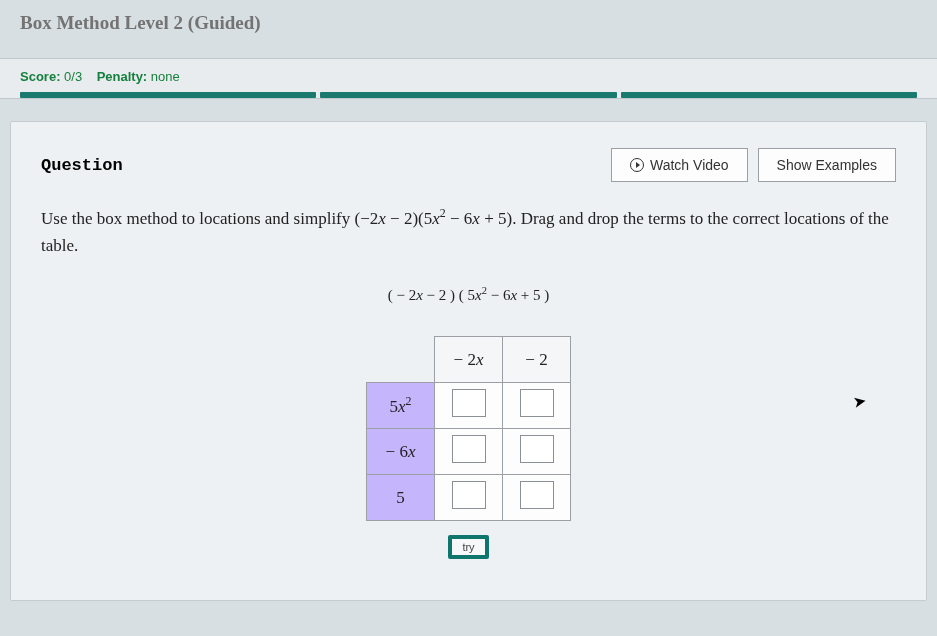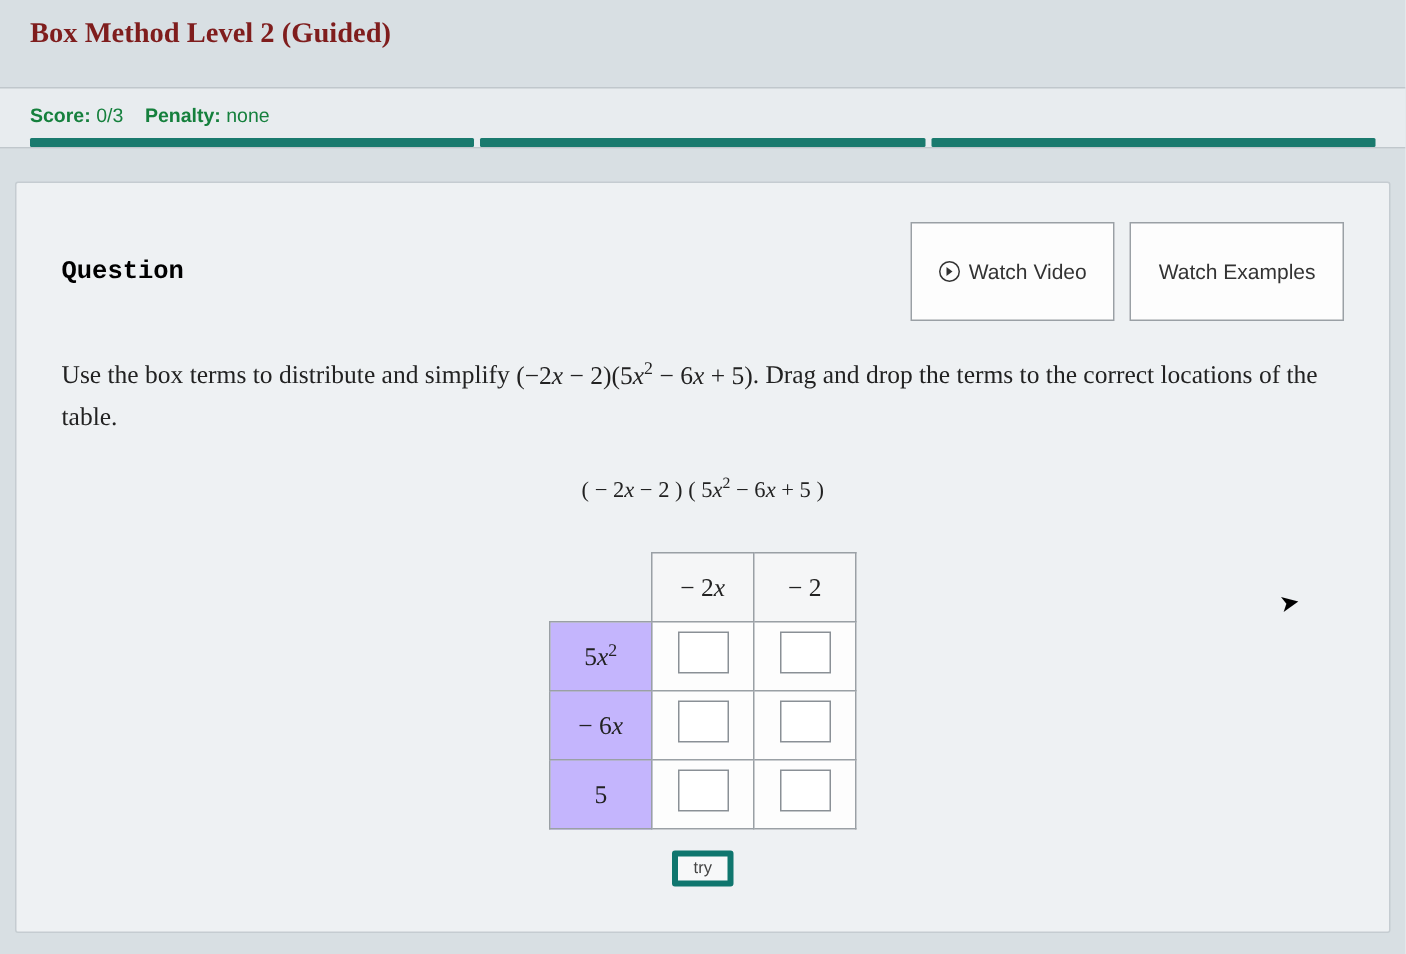--- a/index.html
+++ b/index.html
@@ -12,21 +12,21 @@
       background: #d8dfe3;
       width: 937px;
       height: 636px;
       overflow: hidden;
       color: #222;
     }
     .page-title {
       font-weight: bold;
       font-size: 19px;
       padding: 12px 20px 24px;
-      color: #7f1d1d;
+      color: #737373;
     }
     .score-bar {
       background: #e8ecef;
       border-top: 1px solid #c0c7cc;
       border-bottom: 1px solid #c0c7cc;
       padding: 10px 20px 0;
     }
     .score-text {
       font-size: 13px;
       font-family: Arial, sans-serif;
@@ -61,21 +61,21 @@
     .question-label {
       font-weight: bold;
       font-size: 17px;
       color: #000000;
       flex: 1;
       font-family: Liberation Mono, monospace;
     }
     .btn {
       background: #fdfdfd;
       border: 1px solid #9aa0a5;
-      padding: 24px 18px;
+      padding: 8px 18px;
       font-family: Arial, sans-serif;
       font-size: 14px;
       color: #333;
       cursor: pointer;
       margin-left: 10px;
       display: flex;
       align-items: center;
       gap: 6px;
     }
     .btn .play-icon {
@@ -187,26 +187,26 @@
 </div>
 
 <div class="question-card">
   <div class="question-header">
     <div class="question-label">Question</div>
     <button class="btn">
       <span class="play-icon"></span>
       <span>Watch Video</span>
     </button>
     <button class="btn">
-      <span>Watch Examples</span>
+      <span>Show Examples</span>
     </button>
   </div>
 
   <div class="prompt">
-    <span>Use the box terms to distribute and simplify </span><span class="math">(−2<i>x</i> − 2)(5<i>x</i><sup>2</sup> − 6<i>x</i> + 5)</span><span>. Drag and drop the terms to the correct locations of the table.</span>
+    <span>Use the box method to locations and simplify </span><span class="math">(−2<i>x</i> − 2)(5<i>x</i><sup>2</sup> − 6<i>x</i> + 5)</span><span>. Drag and drop the terms to the correct locations of the table.</span>
   </div>
 
   <div class="expr-row math">
     ( − 2<i>x</i> − 2 ) ( 5<i>x</i><sup>2</sup> − 6<i>x</i> + 5 )
   </div>
 
   <div class="box-wrap">
     <table class="box-table math">
       <tbody>
           <tr>

